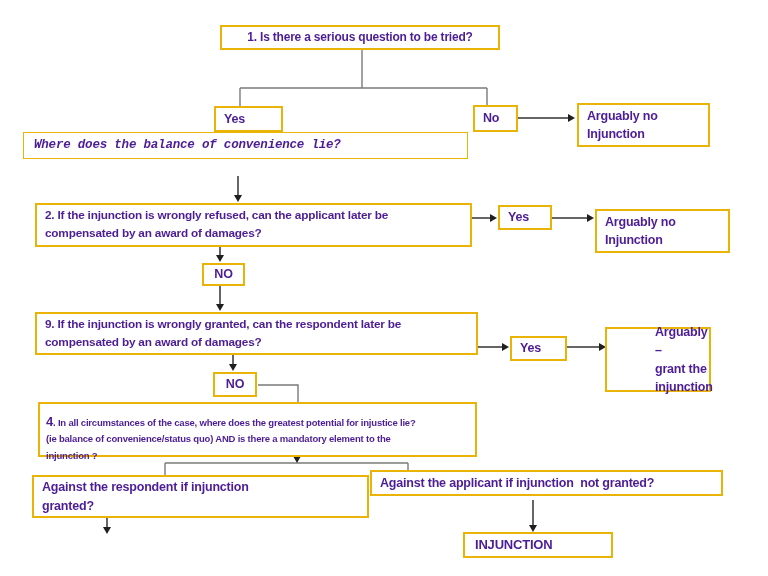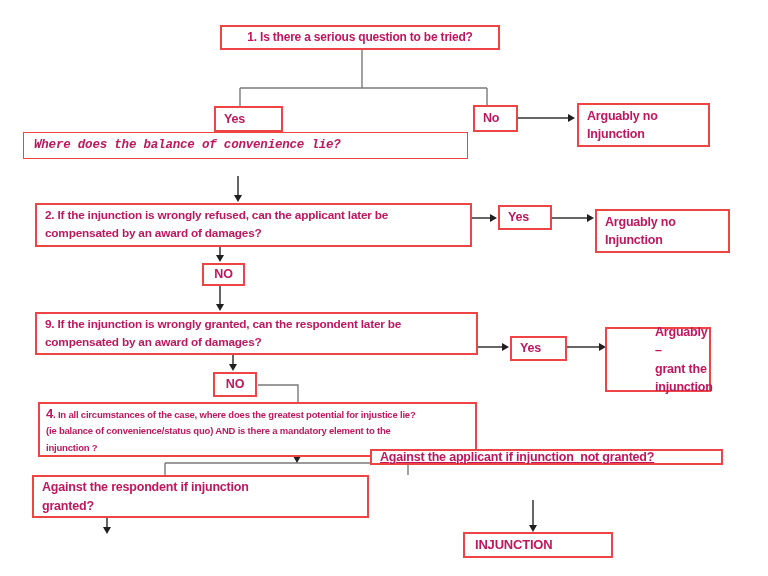--- a/index.html
+++ b/index.html
@@ -3,31 +3,31 @@
 <meta charset="utf-8">
 <style>
   html,body{margin:0;padding:0;background:#fff;}
   .stage{
     position:relative;width:768px;height:576px;background:#ffffff;overflow:hidden;
     font-family:"Liberation Sans",sans-serif;font-weight:bold;color:#2D5899;
   }
   .wires{position:absolute;left:0;top:0;width:768px;height:576px;}
   .box{
     position:absolute;box-sizing:border-box;background:#fff;
-    border:2px solid #ef4444;color:#be185d;
+    border:2px solid #eab308;color:#4c1d95;
     display:flex;align-items:center;justify-content:flex-start;
     padding:2px 8px;font-size:12.5px;line-height:1.45;letter-spacing:-0.2px;
     white-space:pre-wrap;
   }
   .center{justify-content:center;text-align:center;padding:2px 4px;}
   .italic{font-style:italic;padding-left:10px;}
   .q{font-size:11.8px;line-height:1.5;}
   .t12{font-size:12px;}
   .caps{font-size:13px;padding-left:10px;}
-  .q4{font-size:9.5px;line-height:1.72;align-items:flex-start;padding:3px 6px;display:block;}
+  .q4{font-size:9.5px;line-height:1.72;align-items:flex-start;padding:11px 6px;display:block;}
   .q4num{font-size:13px;line-height:1;}
   .thin{border-width:1.5px;}
 </style>
 </head>
 <body>
 
 <div class="stage">
 
   <svg class="wires" viewBox="0 0 768 576" xmlns="http://www.w3.org/2000/svg">
 
@@ -107,18 +107,18 @@
 
   <div class="box center" style="left:213px;top:372px;width:44px;height:25px;">NO</div>
 
   <div class="box q4" style="left:38px;top:402px;width:439px;height:55px;"><span class="q4num">4</span><span>. In all circumstances of the case, where does the greatest potential for injustice lie?
 (ie balance of convenience/status quo) AND is there a mandatory element to the
 injunction ?</span></div>
 
   <div class="box" style="left:32px;top:475px;width:337px;height:43px;">Against the respondent if injunction
 granted?</div>
 
-  <div class="box" style="left:370px;top:449px;width:353px;height:16px;text-decoration:underline;">Against the applicant if injunction  not granted?</div>
+  <div class="box" style="left:370px;top:470px;width:353px;height:26px;">Against the applicant if injunction  not granted?</div>
 
 
   <div class="box caps" style="left:463px;top:532px;width:150px;height:26px;">INJUNCTION</div>
 
 </div>
 
 </body></html>

